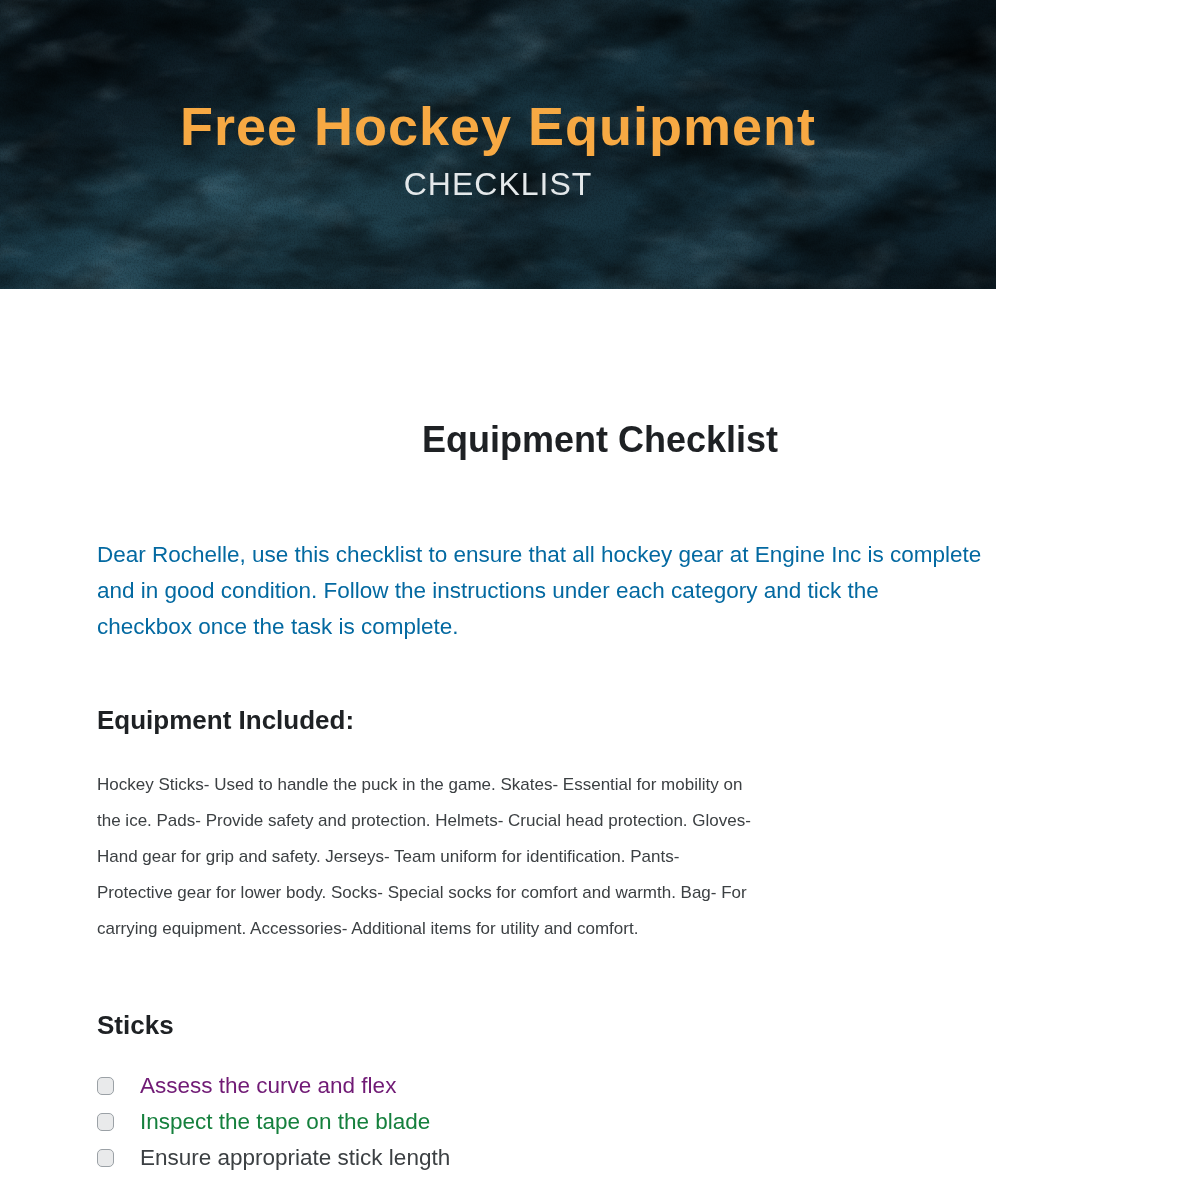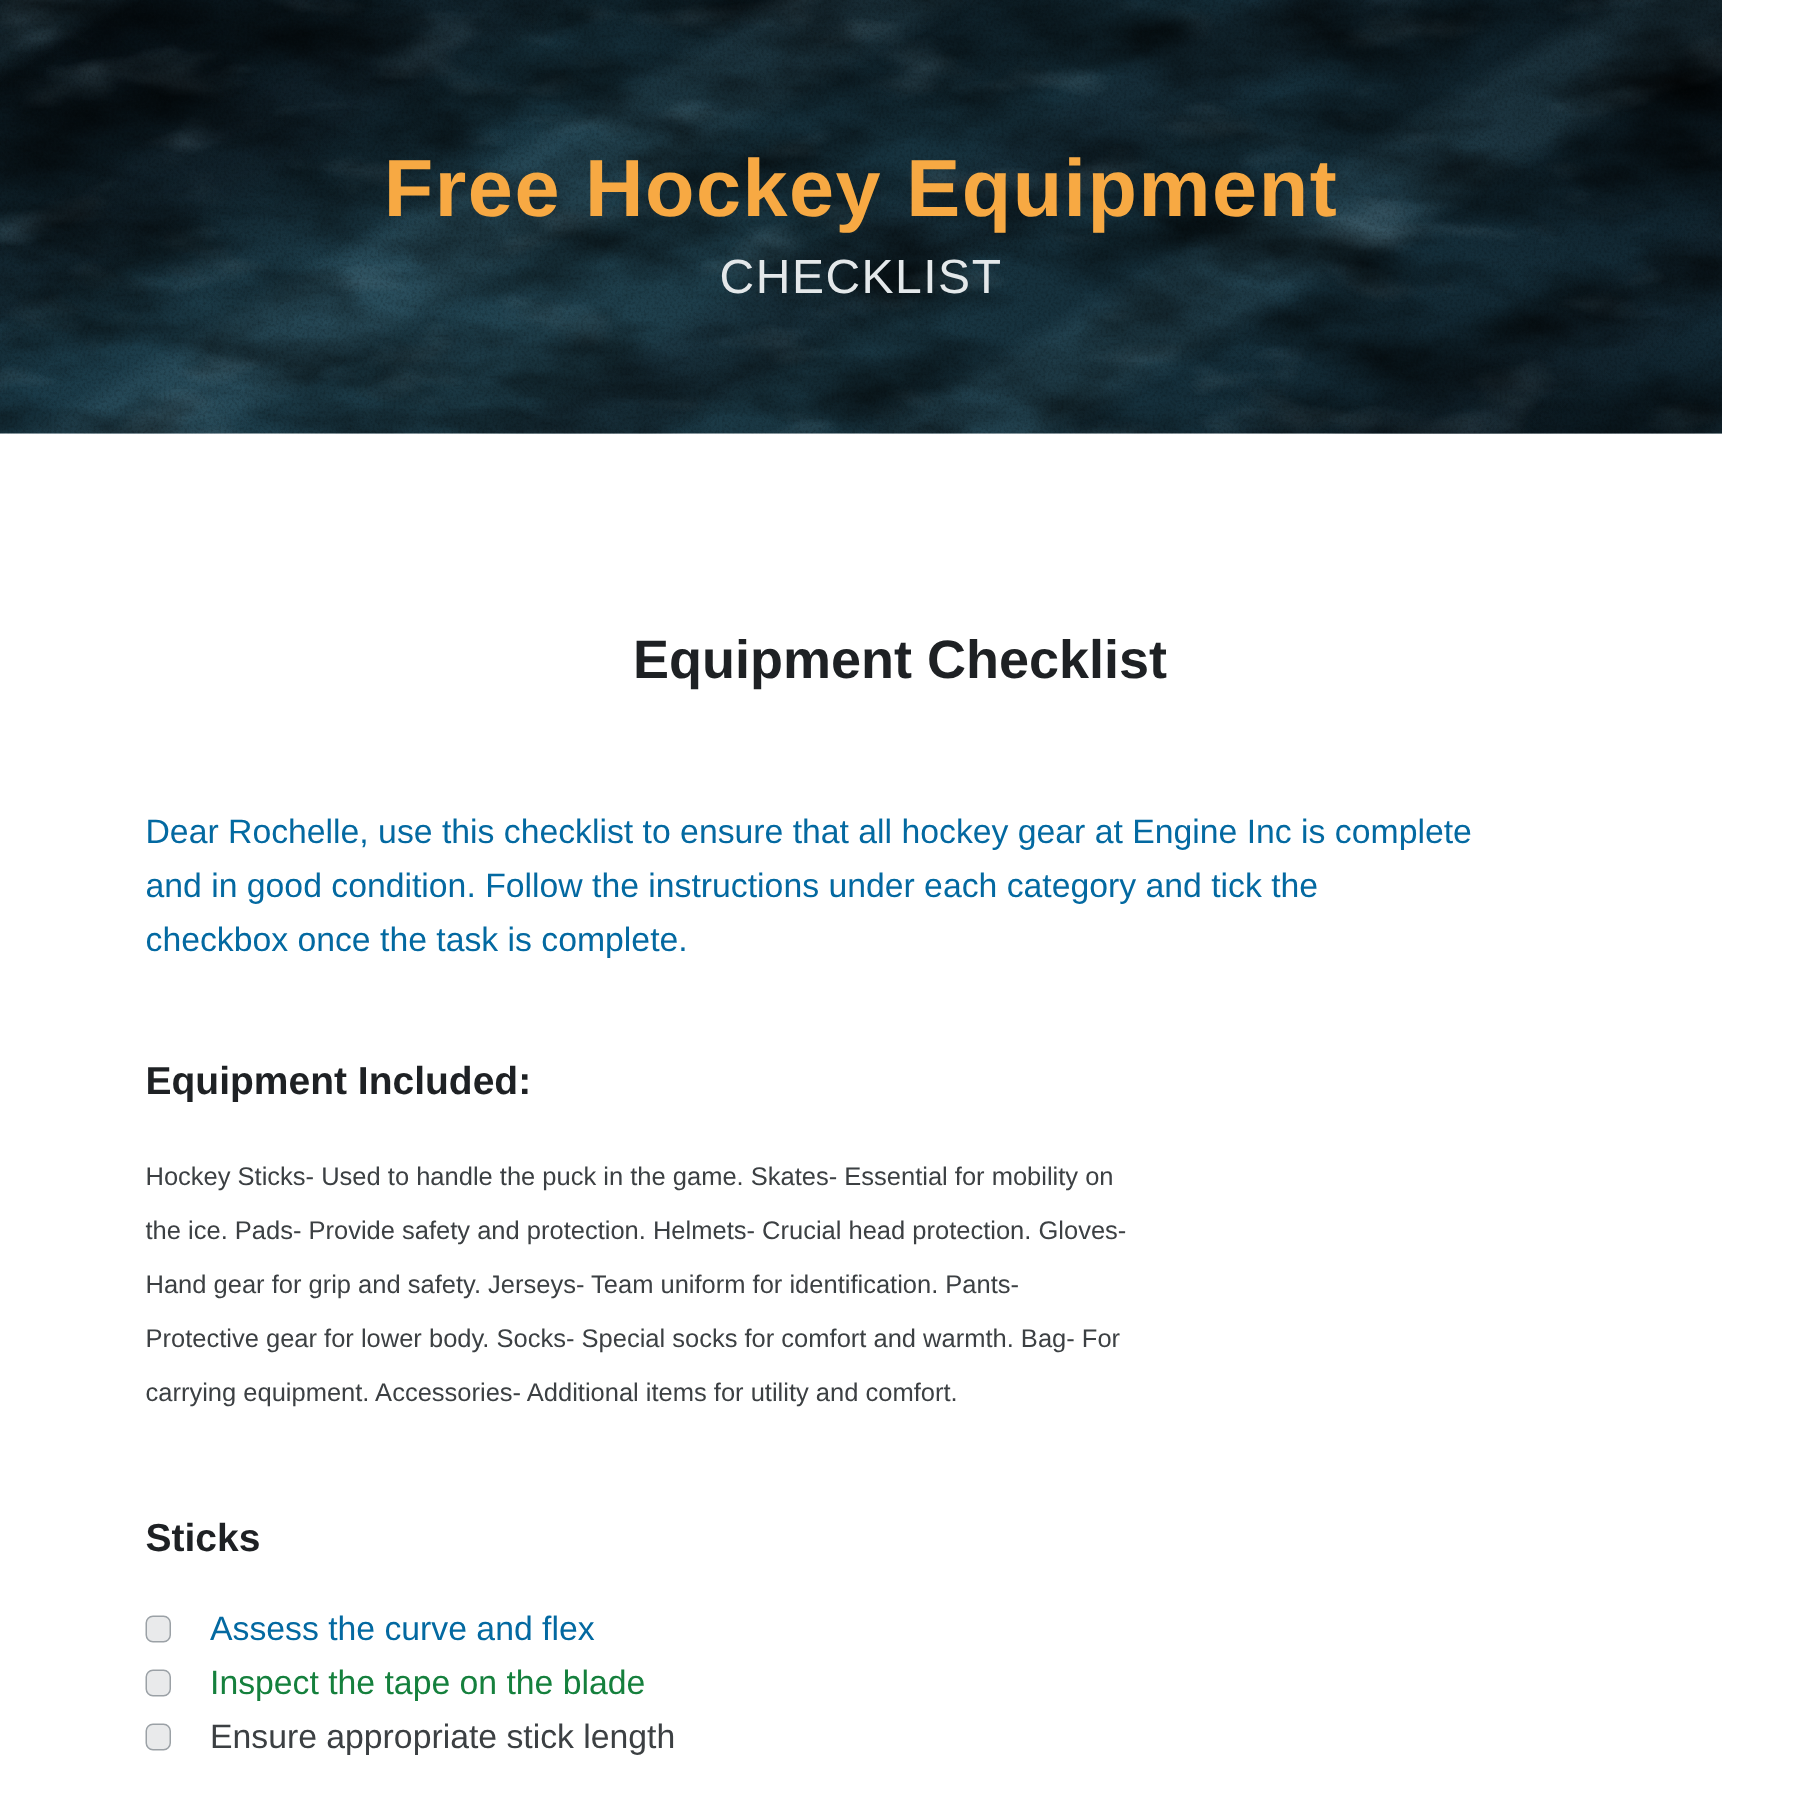--- a/index.html
+++ b/index.html
@@ -6,21 +6,21 @@
   html, body {
     width: 1200px; height: 1200px;
     overflow: hidden;
     background: #ffffff;
     font-family: "Liberation Sans", sans-serif;
   }
 
   
   .banner {
     position: relative;
-    width: 1148px; height: 289px;
+    width: 996px; height: 289px;
     background:
       radial-gradient(ellipse 420px 260px at 6% 8%,   rgba(4,9,13,0.88) 0%, rgba(4,9,13,0.55) 40%, rgba(4,9,13,0) 72%),
       radial-gradient(ellipse 300px 140px at 48% 0%,  rgba(4,9,13,0.75) 0%, rgba(4,9,13,0) 70%),
       radial-gradient(ellipse 430px 240px at 100% 12%,rgba(4,9,13,0.72) 0%, rgba(4,9,13,0) 70%),
       radial-gradient(ellipse 320px 170px at 88% 100%,rgba(4,9,13,0.5) 0%, rgba(4,9,13,0) 70%),
       radial-gradient(ellipse 500px 200px at 30% 75%, rgba(58,104,120,0.28) 0%, rgba(58,104,120,0) 70%),
       linear-gradient(100deg, #1b3b49 0%, #17333f 45%, #142c38 100%);
     overflow: hidden;
   }
   .banner::before {
@@ -130,21 +130,21 @@
 the ice. Pads- Provide safety and protection. Helmets- Crucial head protection. Gloves-
 Hand gear for grip and safety. Jerseys- Team uniform for identification. Pants-
 Protective gear for lower body. Socks- Special socks for comfort and warmth. Bag- For
 carrying equipment. Accessories- Additional items for utility and comfort.</p>
 
   <h2 class="section-heading h-sticks" style="color: rgb(30, 33, 36);">Sticks</h2>
 
   <ul class="checklist">
     <li class="check-row">
       <span class="checkbox"></span>
-      <span class="check-label" style="color: #0369a1;">Assess the curve and flex</span>
+      <span class="check-label" style="color: #701a75;">Assess the curve and flex</span>
     </li>
     <li class="check-row">
       <span class="checkbox"></span>
       <span class="check-label" style="color: #15803d;">Inspect the tape on the blade</span>
     </li>
     <li class="check-row">
       <span class="checkbox"></span>
       <span class="check-label" style="color: rgb(60, 64, 67);">Ensure appropriate stick length</span>
     </li>
   </ul>

